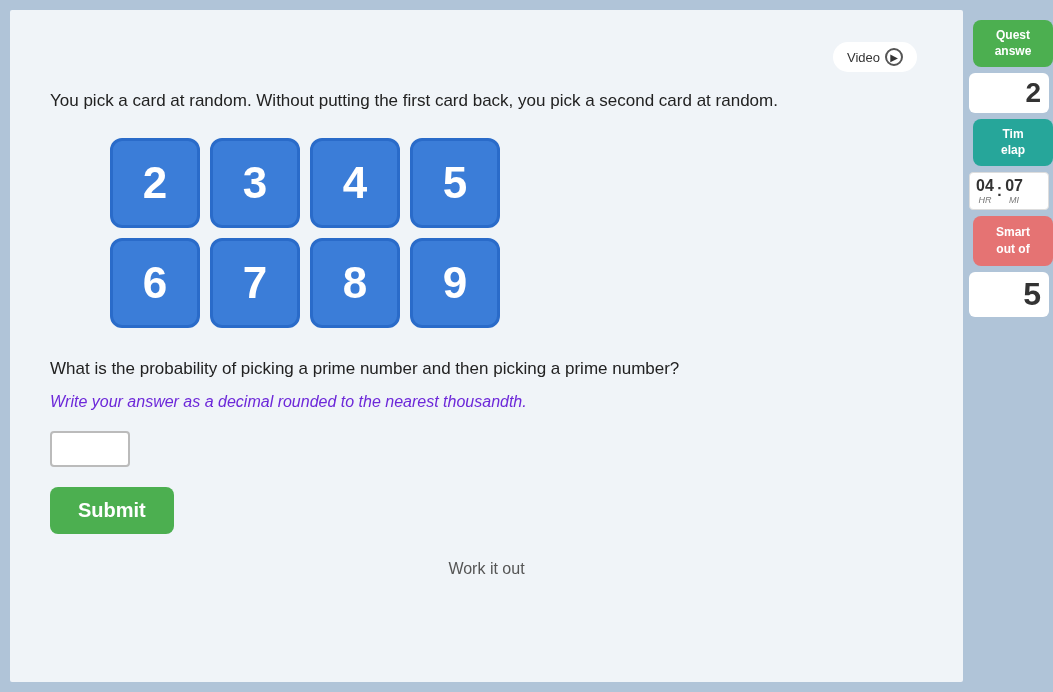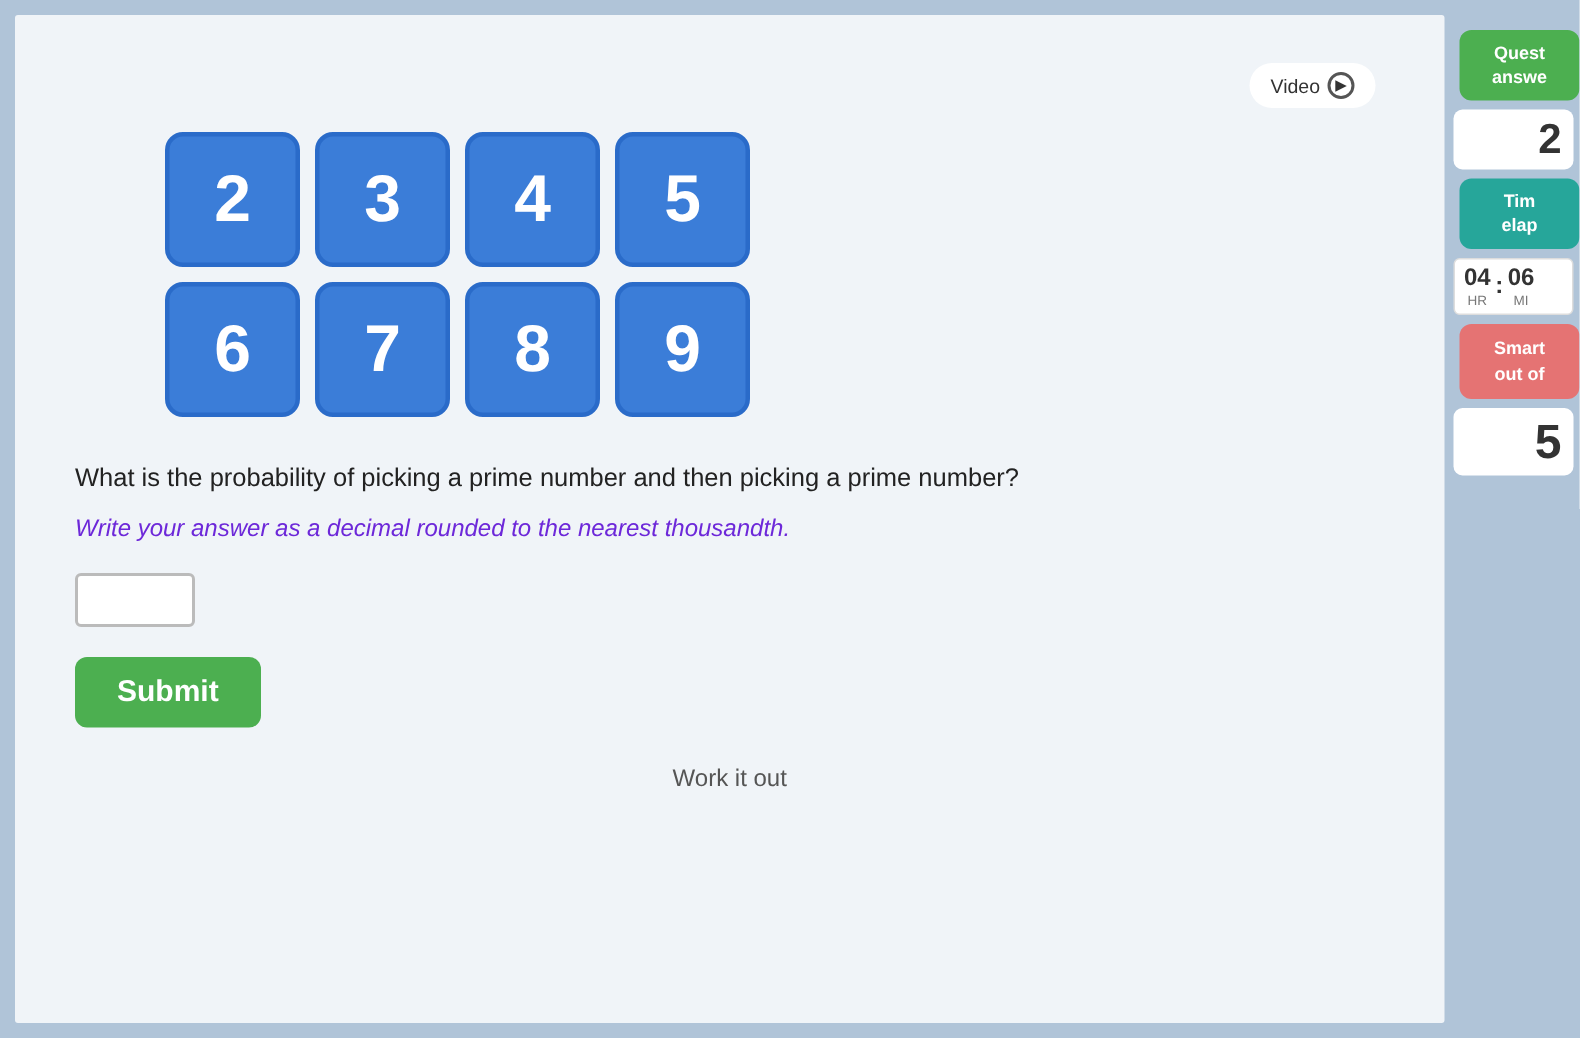--- a/index.html
+++ b/index.html
@@ -117,20 +117,21 @@
 
     .timer-value {
       font-size: 16px;
       font-weight: bold;
       color: #333;
     }
 
     .timer-label {
       font-size: 9px;
       color: #777;
+      font-style: italic;
     }
 
     .timer-sep {
       font-size: 16px;
       font-weight: bold;
       color: #333;
       padding: 0 1px;
     }
 
     .smart-badge {
@@ -254,20 +255,21 @@
 <div class="main-content">
   <div class="top-bar">
     <button class="video-btn">
       <span>Video</span>
       <span class="video-icon">
         <span>▶</span>
       </span>
     </button>
   </div>
 
+  <p class="problem-text">You pick a card at random. Without putting the first card back, you pick a second card at random.</p>
 
   <div class="cards-container">
     <div class="cards-row">
       <div class="card">
         <span>2</span>
       </div>
       <div class="card">
         <span>3</span>
       </div>
       <div class="card">
@@ -312,21 +314,21 @@
   <div class="time-badge" style="white-space:pre-line;text-align:center;">Tim
 elap</div>
 
   <div class="timer-display">
     <div class="timer-cell">
       <div class="timer-value">04</div>
       <div class="timer-label">HR</div>
     </div>
     <div class="timer-sep">:</div>
     <div class="timer-cell">
-      <div class="timer-value">06</div>
+      <div class="timer-value">07</div>
       <div class="timer-label">MI</div>
     </div>
   </div>
 
   <div class="smart-badge" style="white-space:pre-line;">Smart
 out of</div>
 
   <div class="score-badge">5</div>
 </div>
 

